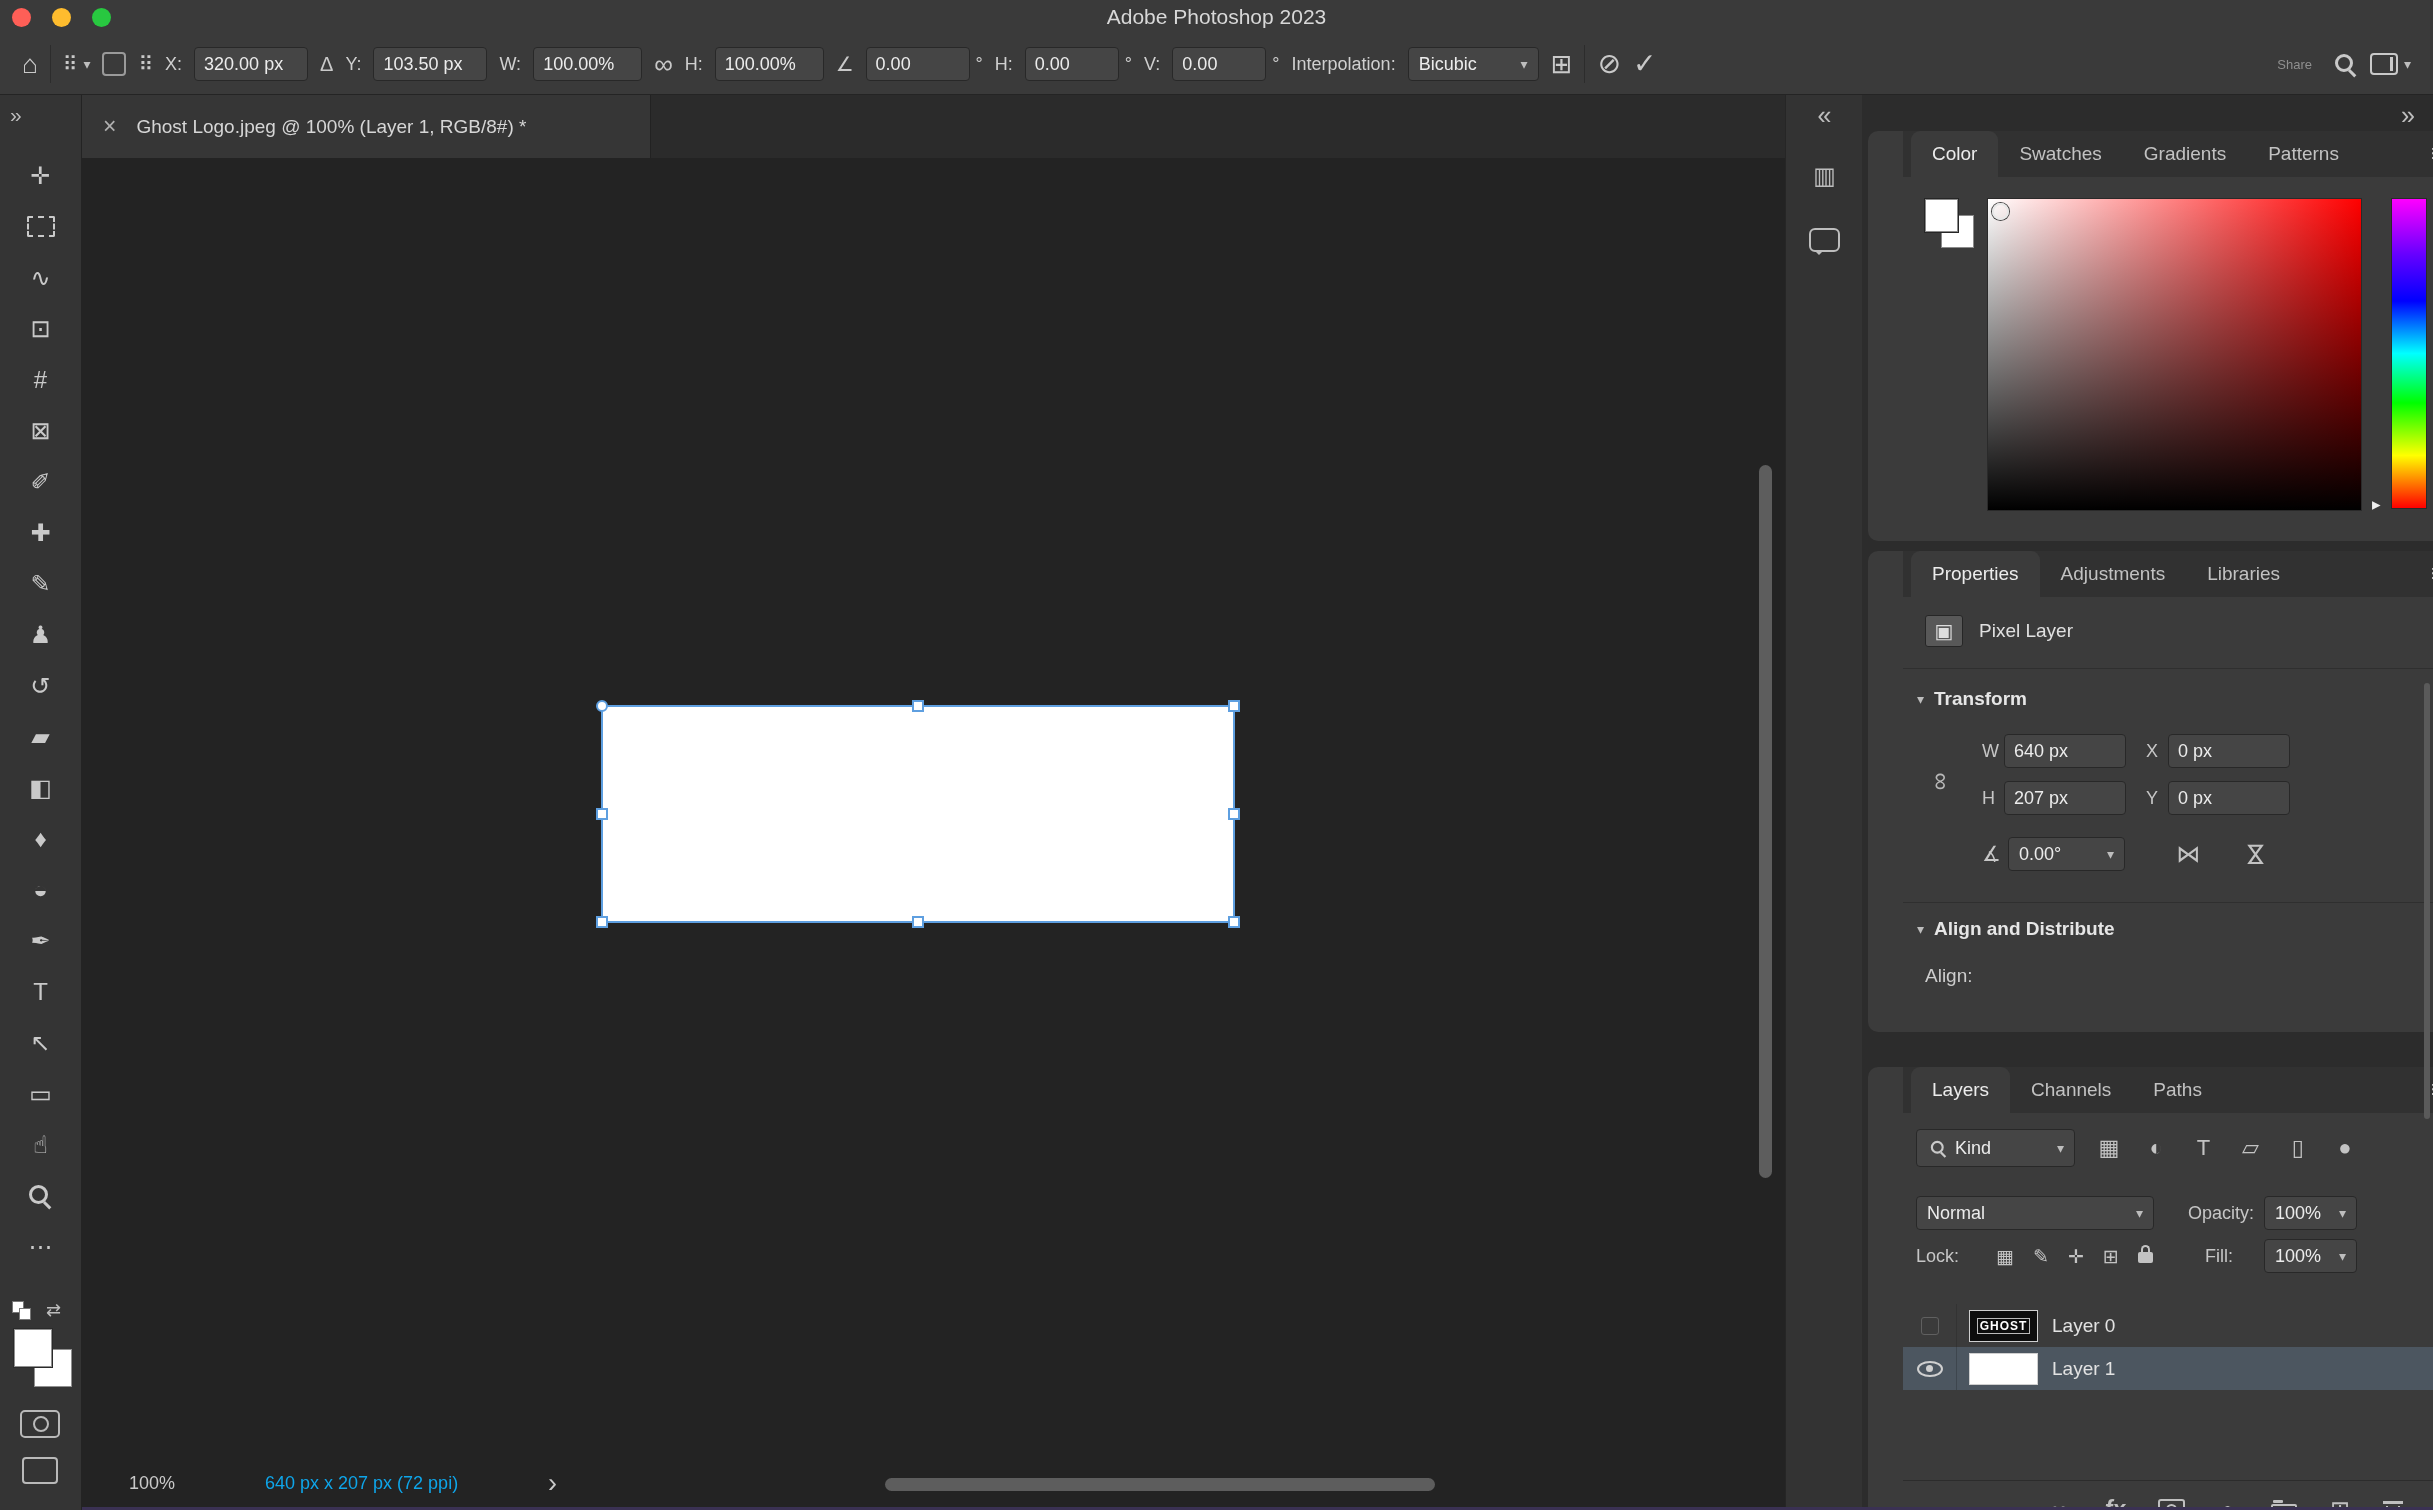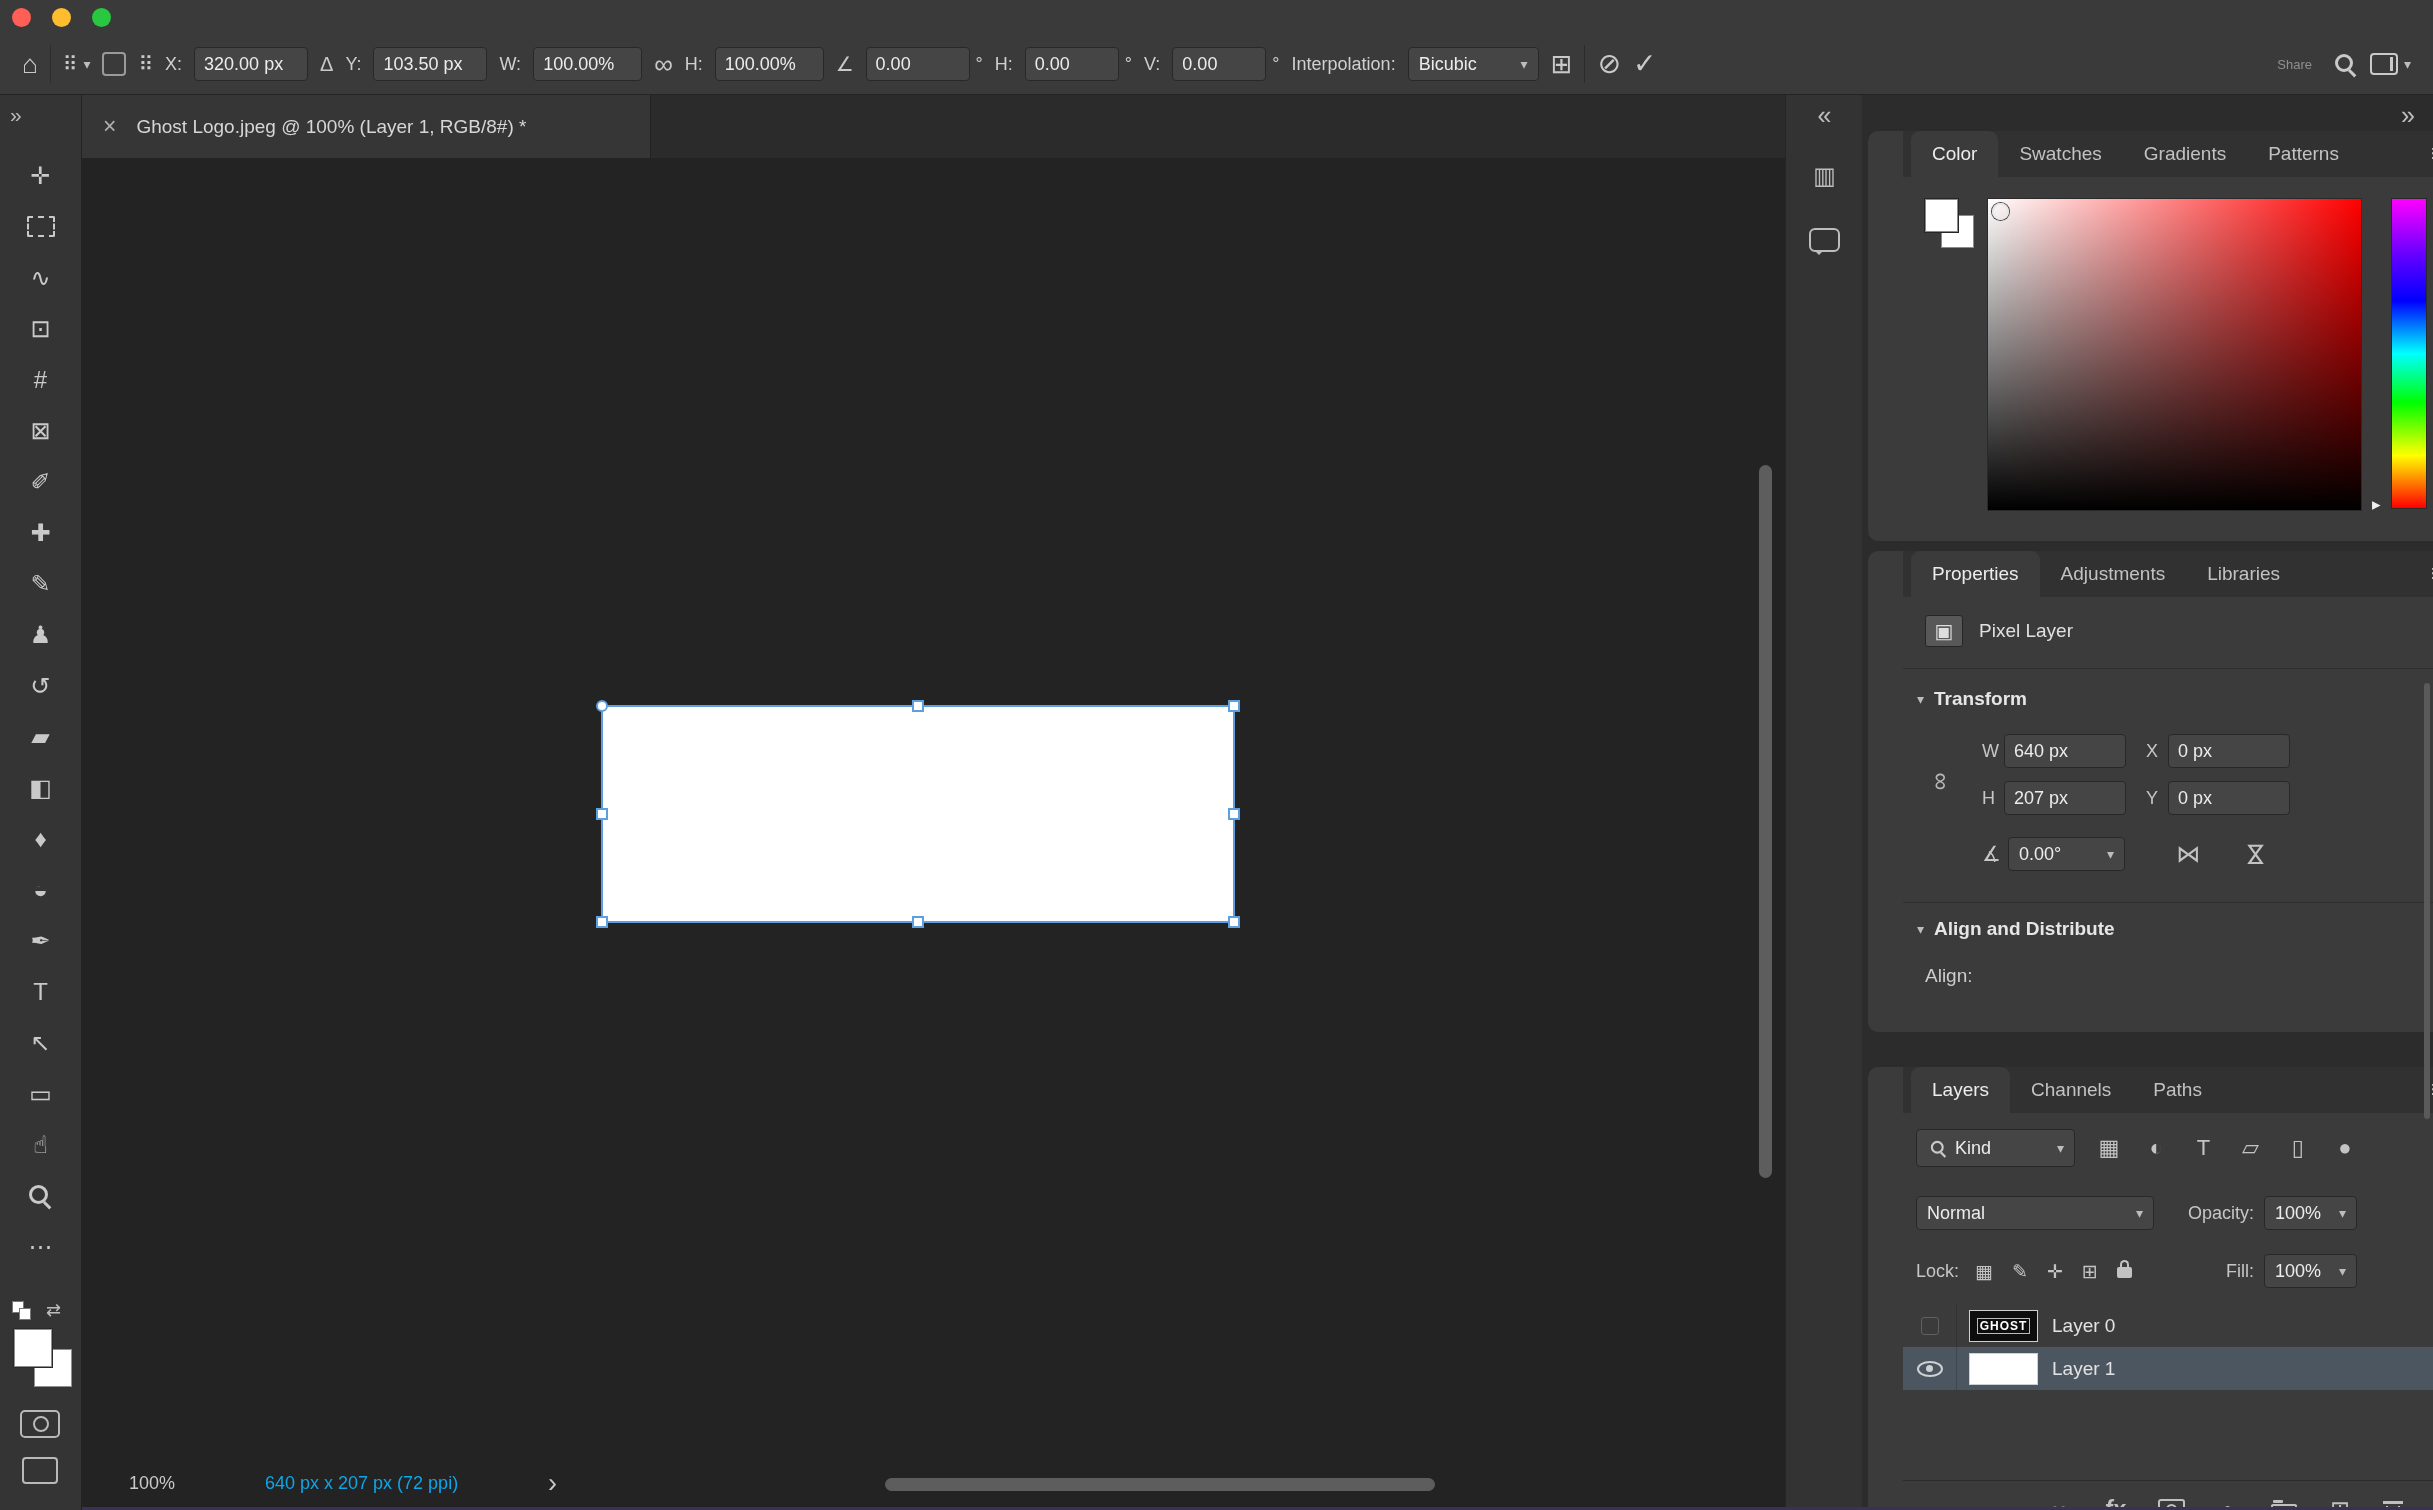--- a/index.html
+++ b/index.html
@@ -142,21 +142,21 @@
   
   .layers-body{position:relative;height:425px;}
   .filter-row{position:absolute;left:13px;right:105px;top:16px;display:flex;align-items:center;}
   .kind{width:159px;height:38px;gap:6px;}
   .f-icons{flex:1;margin-left:22px;display:flex;justify-content:space-between;align-items:center;}
   .f-ic{font-size:22px;color:#c3c3c3;min-width:24px;text-align:center;}
   .blend-row{position:absolute;left:13px;right:105px;top:83px;display:flex;align-items:center;}
   .blend{width:238px;}
   .op-label{margin-left:auto;margin-right:10px;color:#c6c6c6;font-size:18px;}
   .pct{width:93px;}
-  .lock-row{position:absolute;left:13px;right:105px;top:141px;display:flex;align-items:center;}
+  .lock-row{position:absolute;left:13px;right:105px;top:126px;display:flex;align-items:center;gap:21px;}
   .lk-label{color:#c6c6c6;font-size:18px;margin-right:16px;}
   .l-icons{display:flex;gap:19px;align-items:center;}
   .l-ic{font-size:19px;color:#c3c3c3;}
   .fill-label{margin-left:auto;margin-right:10px;color:#c6c6c6;font-size:18px;}
   .layer-rows{position:absolute;left:0;right:0;top:191px;}
   .layer-row{height:43px;display:flex;align-items:center;}
   .layer-row.selected{background:#4c5660;}
   .vis-cell{width:53px;align-self:stretch;display:flex;align-items:center;justify-content:center;border-right:1px solid #333;}
   .layer-row.selected .vis-cell{border-right-color:#3e464e;}
   .vis-empty{width:18px;height:18px;border:1.5px solid #606060;border-radius:3px;box-sizing:border-box;}
@@ -192,20 +192,21 @@
 <body>
 
 <div class="app">
 
   <header class="titlebar">
     <span class="traffic">
       <span class="tl red"></span>
       <span class="tl yellow"></span>
       <span class="tl green"></span>
     </span>
+    <div class="title">Adobe Photoshop 2023</div>
   </header>
 
   <div class="optionsbar">
     <span class="ob-icon">⌂</span>
     <span class="vdiv"></span>
     <span class="preset-group">
       <span class="ob-icon small">⠿</span>
       <span class="chev">▾</span>
     </span>
     <span class="checkbox"></span>

